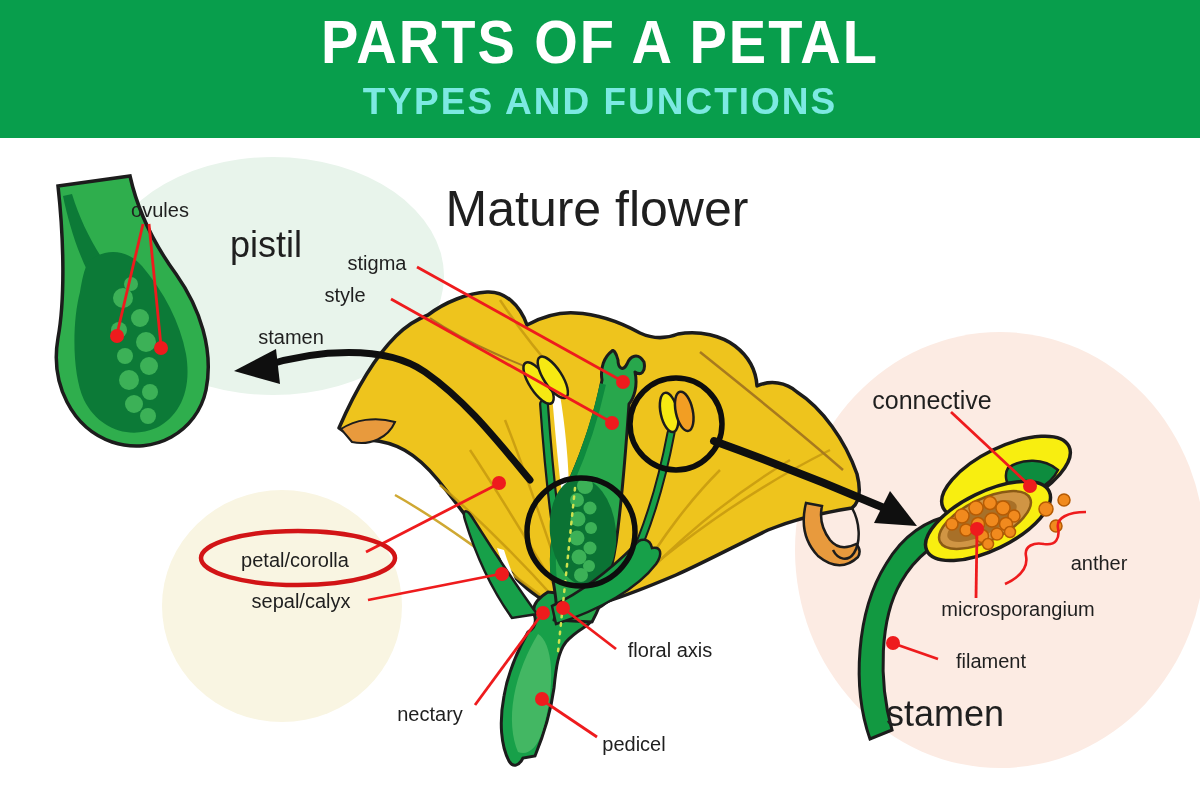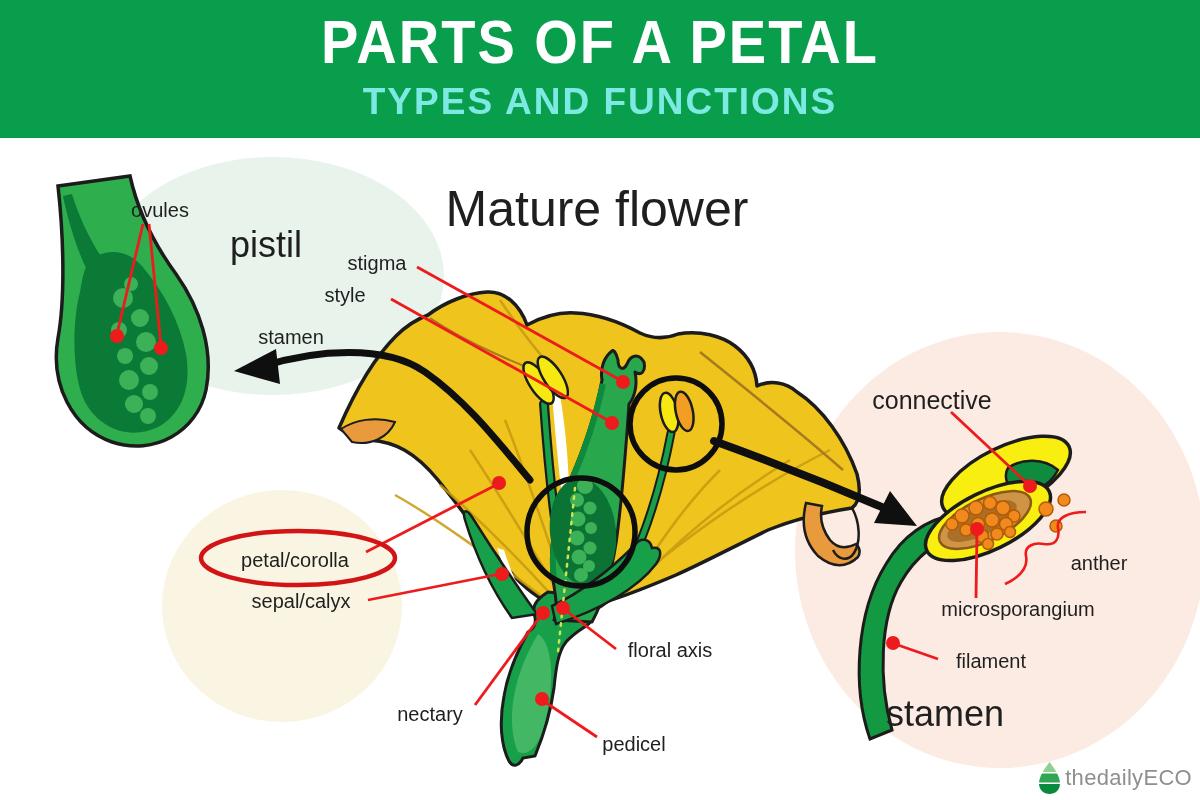--- a/index.html
+++ b/index.html
@@ -230,27 +230,14 @@
   <div class="lbl mid" style="left:301px;top:601px;">sepal/calyx</div>
   <div class="lbl mid" style="left:430px;top:714px;">nectary</div>
   <div class="lbl mid" style="left:670px;top:650px;">floral axis</div>
   <div class="lbl mid" style="left:634px;top:744px;">pedicel</div>
   <div class="lbl sml" style="left:932px;top:400px;">connective</div>
   <div class="lbl mid" style="left:1099px;top:563px;">anther</div>
   <div class="lbl mid" style="left:1018px;top:609px;">microsporangium</div>
   <div class="lbl mid" style="left:991px;top:661px;">filament</div>
   <div class="lbl big" style="left:945px;top:714px;">stamen</div>
 
-  <div class="logo">
-    <svg width="21" height="32" viewBox="0 0 21 32">
-      <clipPath id="leafclip">
-          <path d="M 10.5,0 C 16.5,8 21,15 21,21.5 C 21,28 16,32 10.5,32 C 5,32 0,28 0,21.5 C 0,15 4.5,8 10.5,0 Z"></path>
-        </clipPath>
-      <g clip-path="url(#leafclip)">
-        <rect x="0" y="0" width="21" height="10" fill="#8fd08f"></rect>
-        <rect x="0" y="11.5" width="21" height="9" fill="#2fa653"></rect>
-        <rect x="0" y="22" width="21" height="10" fill="#0b8a3e"></rect>
-      </g>
-    </svg>
-    <span>thedailyECO</span>
-  </div>
 
 </div>
 
 </body></html>

